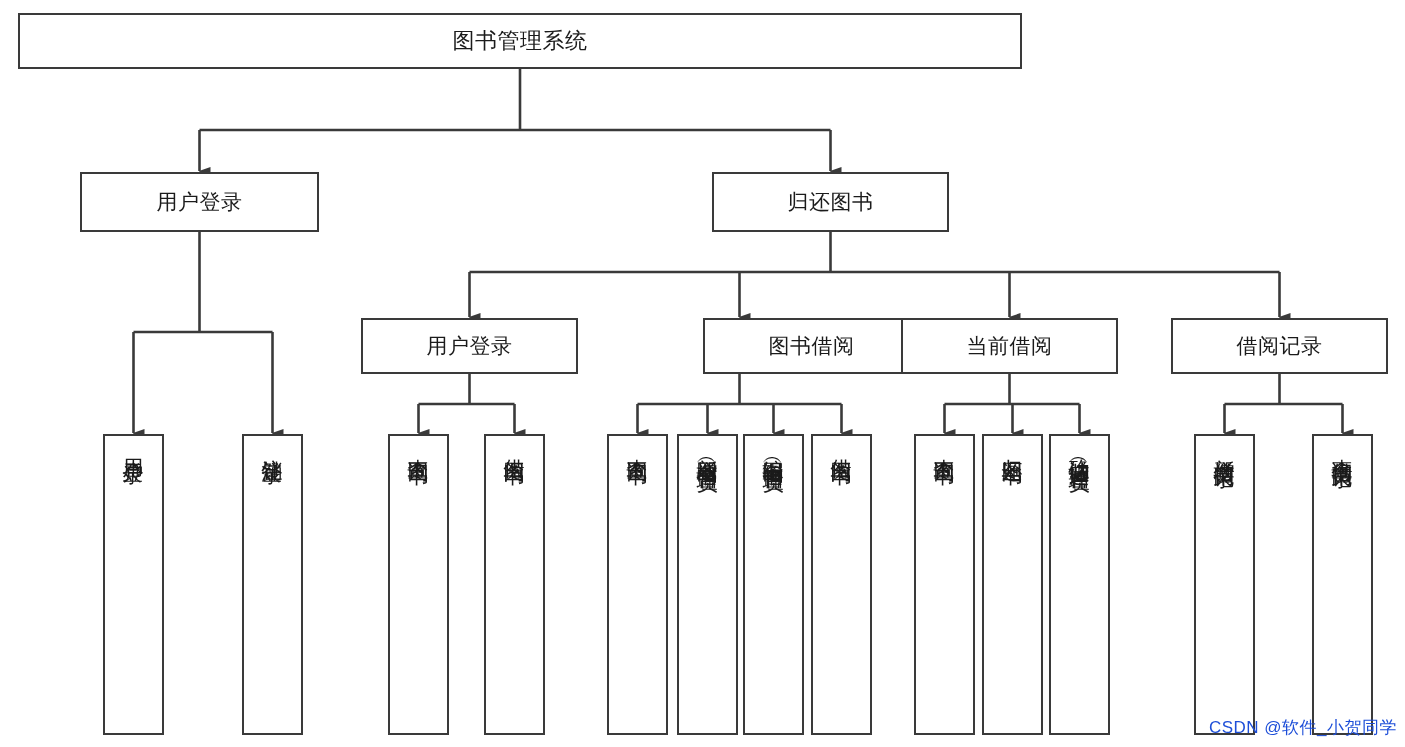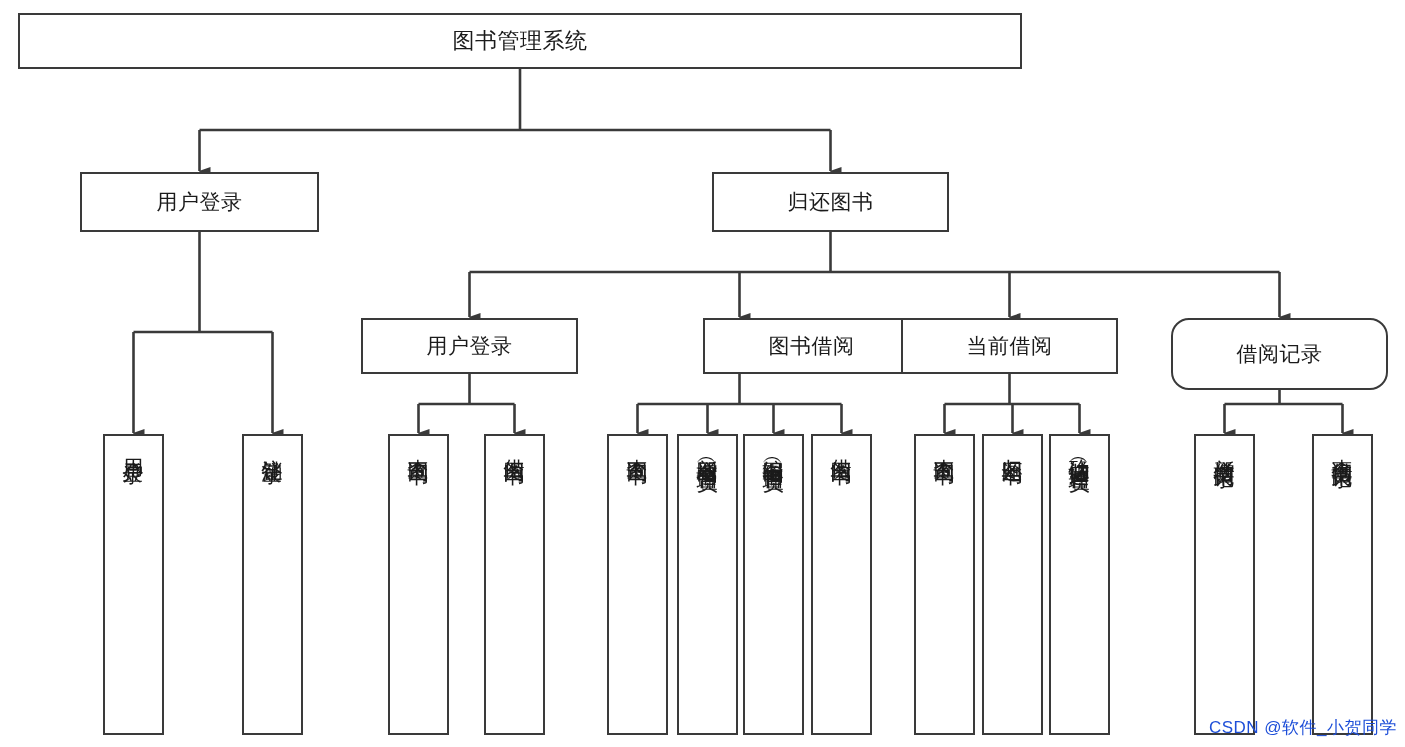--- a/index.html
+++ b/index.html
@@ -127,21 +127,21 @@
       </div>
       <div class="node-box level-2" style="left: 361px; top: 318px; width: 217px; height: 56px;">
         <span class="node-label">用户登录</span>
       </div>
       <div class="node-box level-2" style="left: 669px; top: 318px; width: 217px; height: 56px; margin-left: 34px;">
         <span class="node-label">图书借阅</span>
       </div>
       <div class="node-box level-2" style="left: 901px; top: 318px; width: 217px; height: 56px;">
         <span class="node-label">当前借阅</span>
       </div>
-      <div class="node-box level-2" style="left: 1171px; top: 318px; width: 217px; height: 72px; border-radius: 18px;">
+      <div class="node-box level-2" style="left: 1171px; top: 318px; width: 217px; height: 56px;">
         <span class="node-label">借阅记录</span>
       </div>
       <div class="node-box level-3" style="left: 103px; top: 434px; width: 61px; height: 301px;">
         <span class="node-label">用户登录</span>
       </div>
       <div class="node-box level-3" style="left: 242px; top: 434px; width: 61px; height: 301px;">
         <span class="node-label">注销登录</span>
       </div>
       <div class="node-box level-3" style="left: 388px; top: 434px; width: 61px; height: 301px;">
         <span class="node-label">查询图书</span>

